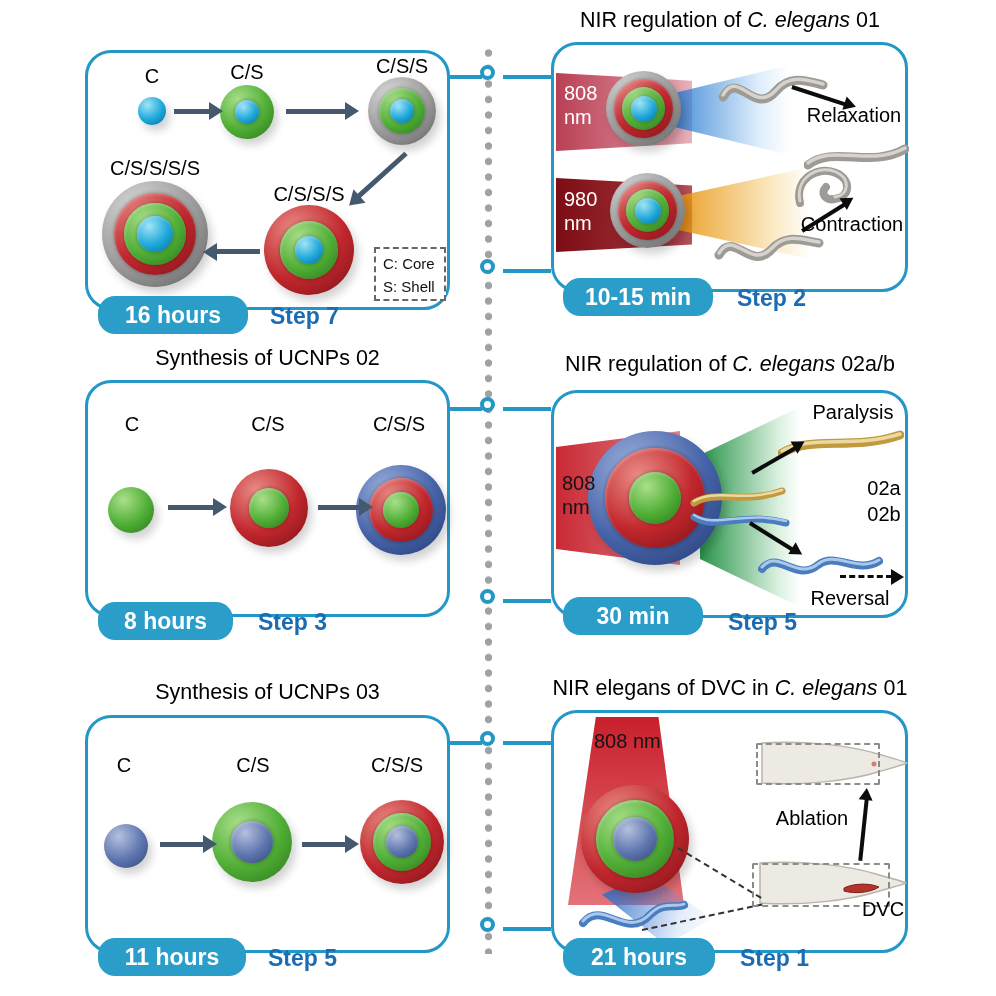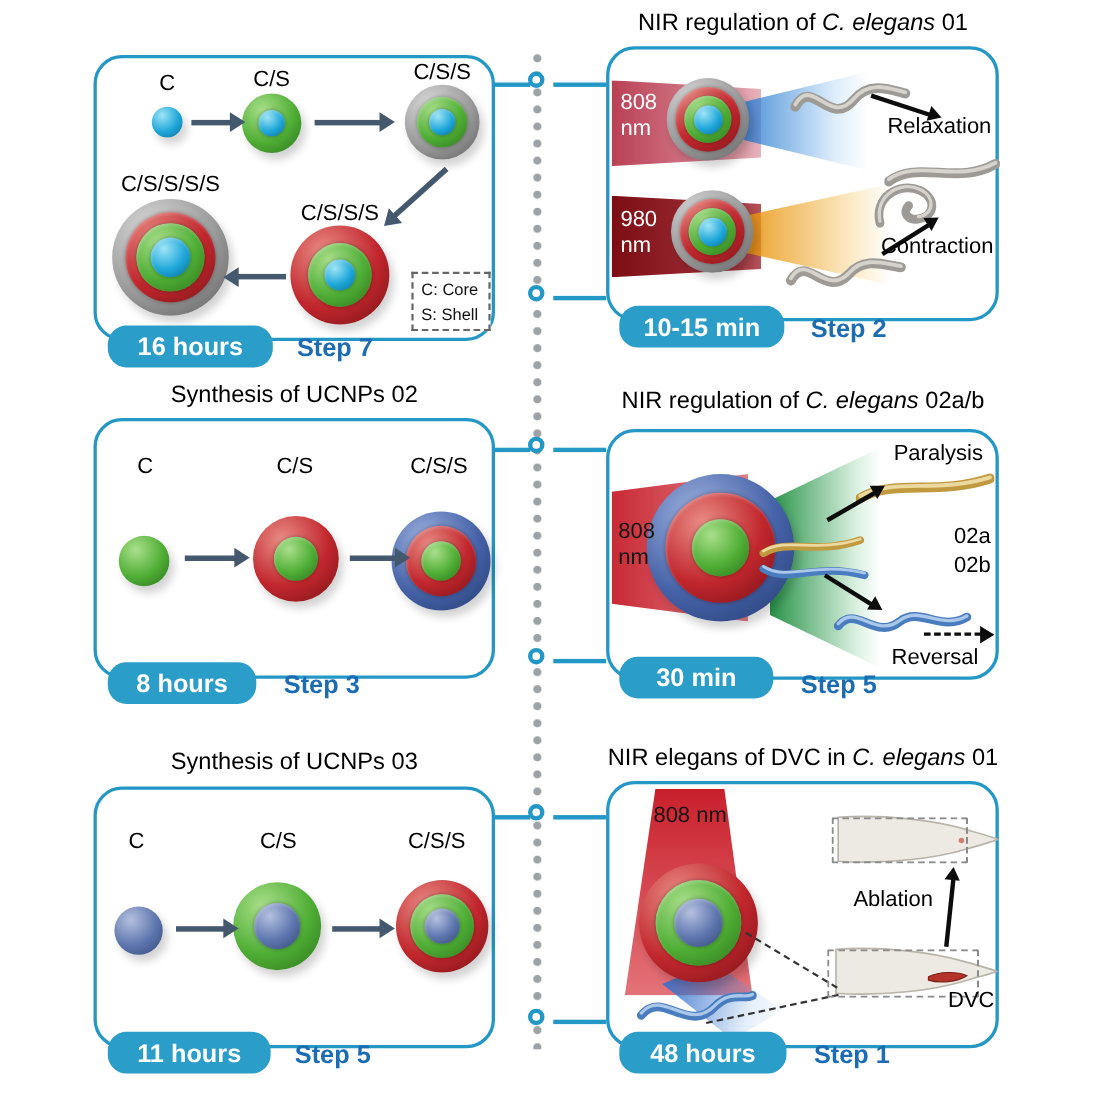--- a/index.html
+++ b/index.html
@@ -285,16 +285,16 @@
     <div class="lbl" style="left:212px;top:94px;width:92px">Ablation</div>
     <div class="barrow" style="left:306px;top:146px;width:62px;transform:rotate(-84deg)"></div>
 
     <svg class="inset" style="left:204px;top:142px" width="150" height="56" viewBox="0 0 150 56">
       <path d="M2 8 C 45 5, 92 11, 118 19 C 137 24.5, 147 27, 148 28 C 147 29, 137 31.5, 118 37 C 92 45, 45 51, 2 48 Z" fill="#edeae3" stroke="#b9b4a9" stroke-width="1.5"></path>
       <path d="M86 33 C 96 28, 112 28, 121 32 C 112 38, 96 39, 86 36 Z" fill="#b5342a" stroke="#7e1f18" stroke-width="1"></path>
     </svg>
     <div class="dashrect" style="left:198px;top:150px;width:138px;height:44px"></div>
     <div class="lbl" style="left:304px;top:185px;width:50px">DVC</div>
   </div>
-  <div class="badge" style="left:563px;top:938px;width:152px">48 hours</div>
+  <div class="badge" style="left:563px;top:938px;width:152px">21 hours</div>
   <div class="step" style="left:740px;top:945px">Step 1</div>
 
 </div>
 
 </body></html>

